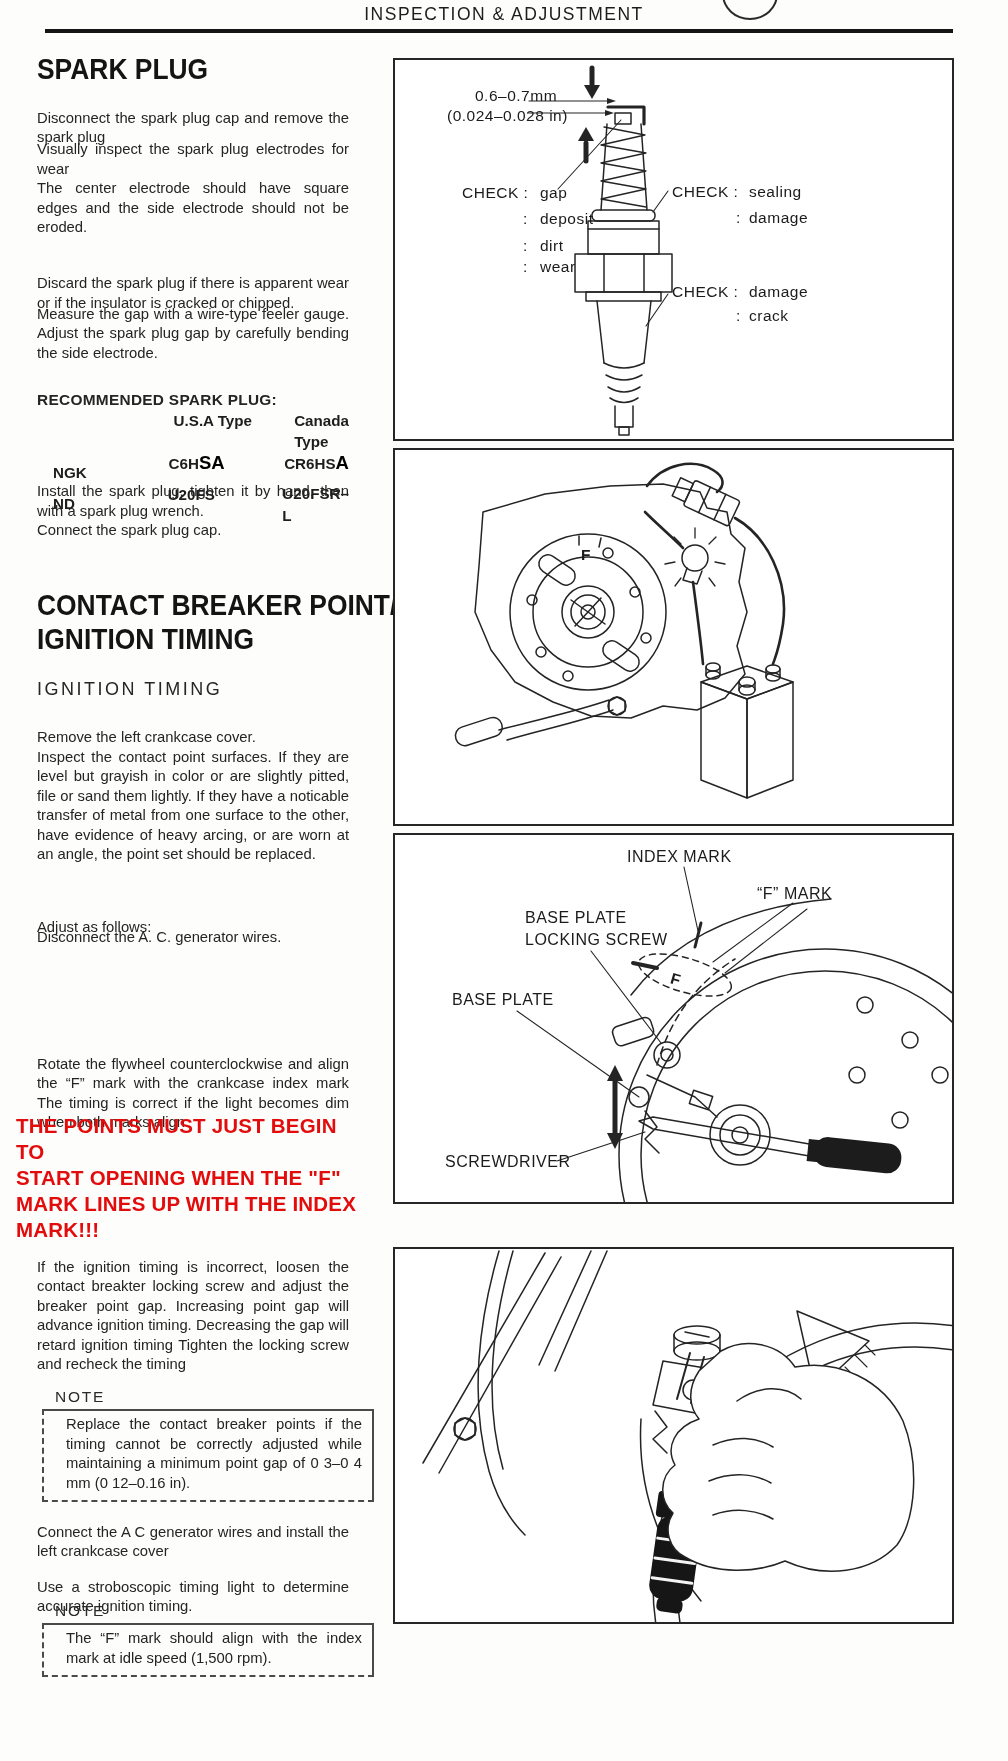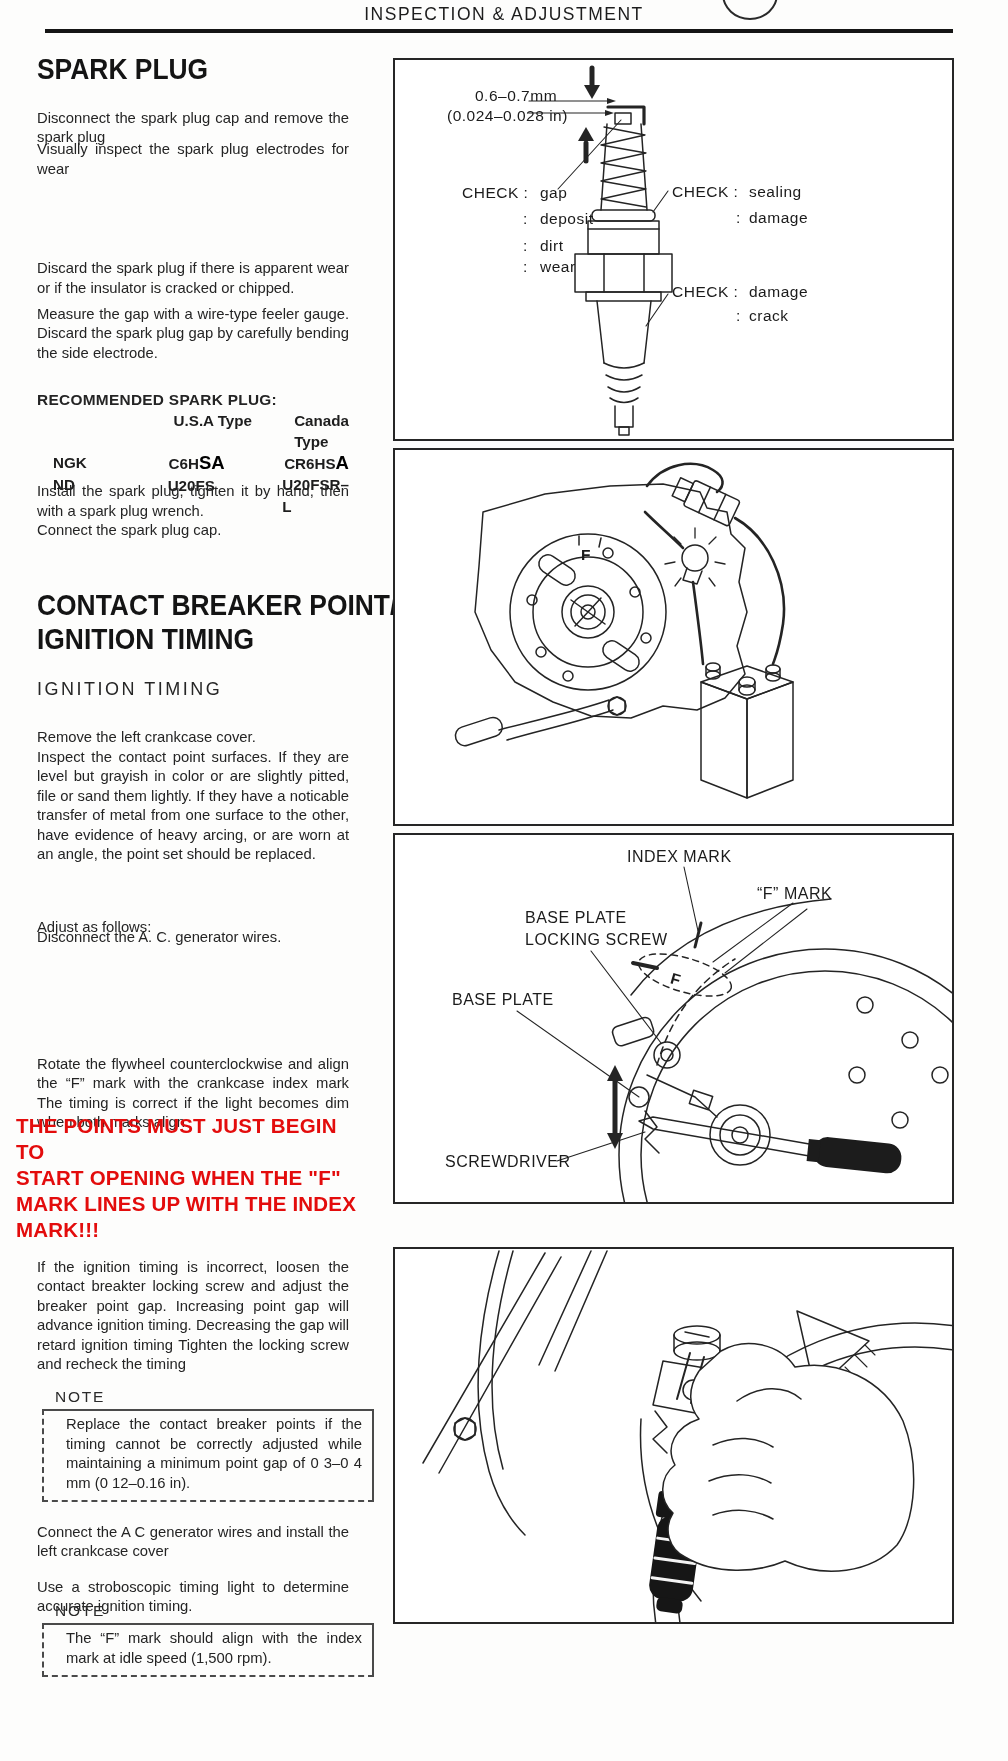--- a/index.html
+++ b/index.html
@@ -10,21 +10,21 @@
   .hdr-rule{top:29px;left:45px;width:908px;height:4px;background:#151515;}
   .hdr-circle{top:-32px;left:722px;width:52px;height:48px;border:2.5px solid #2a2a2a;border-radius:50%;background:#fdfdfc;}
   .col{left:37px;width:312px;font-size:14.8px;line-height:19.5px;text-align:justify;}
   .col p{margin:0;}
   .h1{font-size:30px;font-weight:700;color:#141414;transform:scaleX(.88);transform-origin:left center;
       white-space:nowrap;line-height:34px;text-align:left;}
   .sub{font-size:18px;letter-spacing:2.5px;color:#262626;text-align:left;white-space:nowrap;}
   .bold-label{font-weight:700;font-size:15.4px;letter-spacing:.3px;text-align:left;}
   .spec-table{font-size:15.2px;font-weight:700;line-height:21px;text-align:left;color:#1d1d1d;}
   .spec-table .trow{display:flex;gap:30px;}
-  .tc1{width:123px;padding-left:16px;box-sizing:border-box;}
+  .tc1{width:123px;padding-left:16px;box-sizing:border-box;margin-top:10px;}
   .tc2{width:107px;}
   .tc3{flex:1;}
   .marker{font-weight:700;font-size:18.5px;color:#000;}
   .warning{left:16px;width:352px;font-size:20.5px;line-height:26px;font-weight:700;color:#e30c0c;
            white-space:pre-line;text-align:left;letter-spacing:.2px;}
   .note-label{font-size:15.5px;letter-spacing:1.8px;color:#2a2a2a;padding-left:18px;text-align:left;}
   .note-box{border:2px solid #4a4a4a;border-left-style:dashed;border-bottom-style:dashed;
             padding:4px 10px 7px 22px;font-size:14.8px;line-height:19.5px;text-align:justify;box-sizing:border-box;}
   .fig{border:2px solid #262626;background:#fff;}
   .fig svg{display:block;width:100%;height:100%;}
@@ -35,23 +35,24 @@
 <body>
 
 <div class="abs hdr-circle"></div>
 <div class="abs hdr-title">INSPECTION &amp; ADJUSTMENT</div>
 <div class="abs hdr-rule"></div>
 
 <div class="abs col h1" style="top:52px;">SPARK PLUG</div>
 <p class="abs col" style="top:94px;">Disconnect the spark plug cap and remove the spark plug</p>
 <div class="abs col" style="top:140px;">
   <p>Visually inspect the spark plug electrodes for wear</p>
-</div>
-<p class="abs col" style="top:243px;margin-top:16px;">Discard the spark plug if there is apparent wear or if the insulator is cracked or chipped.</p>
-<p class="abs col" style="top:290px;">Measure the gap with a wire-type feeler gauge. Discard the spark plug gap by carefully bending the side electrode.</p>
+  <p>The center electrode should have square edges and the side electrode should not be eroded.</p>
+</div>
+<p class="abs col" style="top:258px;margin-top:16px;">Discard the spark plug if there is apparent wear or if the insulator is cracked or chipped.</p>
+<p class="abs col" style="top:290px;">Measure the gap with a wire-type feeler gauge. Adjust the spark plug gap by carefully bending the side electrode.</p>
 <div class="abs col bold-label" style="top:390px;">RECOMMENDED SPARK PLUG:</div>
 
 <div class="abs col spec-table" style="top:410px;">
   <div class="trow">
     <span class="tc1"></span>
     <span class="tc2">U.S.A Type</span>
     <span class="tc3">Canada Type</span>
   </div>
   <div class="trow">
     <span class="tc1">NGK</span>

